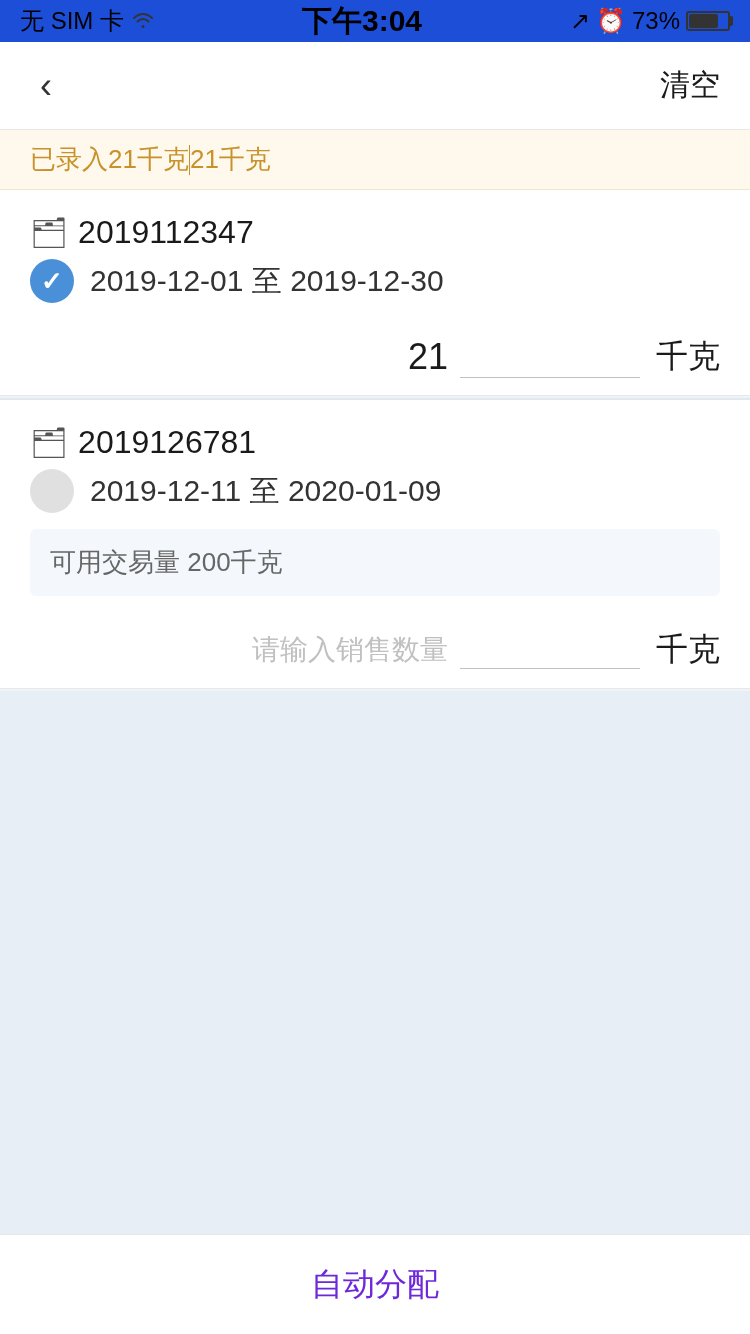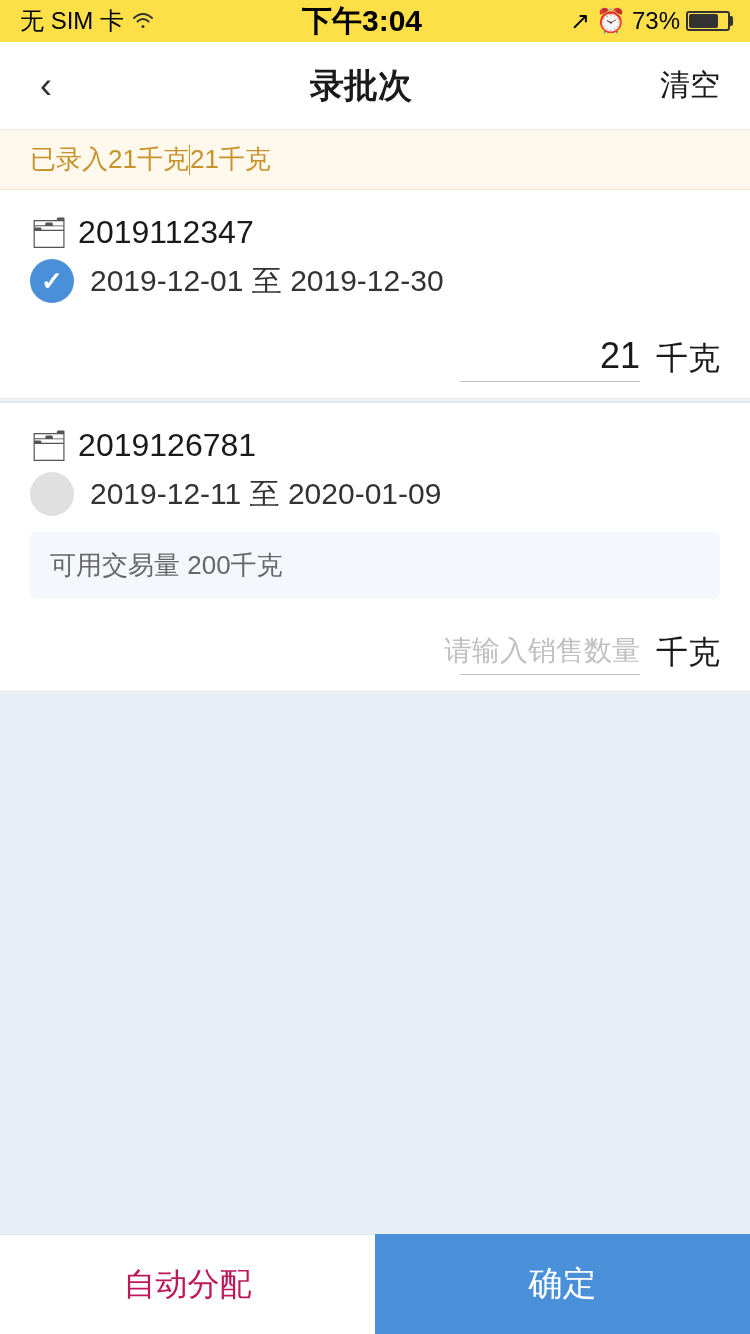--- a/index.html
+++ b/index.html
@@ -11,21 +11,21 @@
       background: #f0f3f8;
       font-size: 28px;
       position: relative;
       overflow: hidden;
     }
 
     
     .status-bar {
       width: 750px;
       height: 42px;
-      background: #fde047;
+      background: #1d4ed8;
       display: flex;
       align-items: center;
       justify-content: space-between;
       padding: 0 20px;
       font-size: 24px;
       font-weight: 500;
     }
     .status-left {
       display: flex;
       align-items: center;
@@ -206,23 +206,23 @@
     .qty-placeholder {
       font-size: 28px;
       color: #c0c0c0;
     }
     .qty-unit {
       font-size: 32px;
       color: #1a1a1a;
     }
     .qty-input-area {
       display: flex;
-      flex-direction: column;
+      flex-direction: row;
       align-items: flex-end;
-      gap: 4px;
+      gap: 12px;
     }
     .qty-underline {
       width: 180px;
       height: 1px;
       background: #c0c0c0;
       align-self: flex-end;
     }
 
     
     .section-divider {
@@ -247,21 +247,21 @@
       position: absolute;
       bottom: 0;
       left: 0;
     }
     .btn-auto {
       flex: 1;
       display: flex;
       align-items: center;
       justify-content: center;
       font-size: 32px;
-      color: #be185d;
+      color: #6d28d9;
       background: #fff;
       border: none;
       cursor: pointer;
       border-top: 1px solid #e8e8e8;
     }
     .btn-confirm {
       flex: 1;
       display: flex;
       align-items: center;
       justify-content: center;
@@ -296,21 +296,20 @@
     <span>⏰</span>
     <span>73%</span>
     <span class="battery-bar">
       <span class="battery-fill"></span>
     </span>
   </div>
 </div>
 
 <div class="nav-bar">
   <span class="nav-back">‹</span>
-  <span class="nav-title">录批次</span>
   <span class="nav-action">清空</span>
 </div>
 
 <div class="info-banner">
   <span class="info-label">已录入21千克</span>
   <div class="info-divider"></div>
   <span class="info-value">21千克</span>
 </div>
 
 <div class="content-wrap">
@@ -358,14 +357,13 @@
       <span class="qty-unit">千克</span>
     </div>
   </div>
 
   <div class="empty-area"></div>
 
 </div>
 
 <div class="bottom-bar">
   <button class="btn-auto">自动分配</button>
-  <button class="btn-confirm">确定</button>
 </div>
 
 </body></html>

